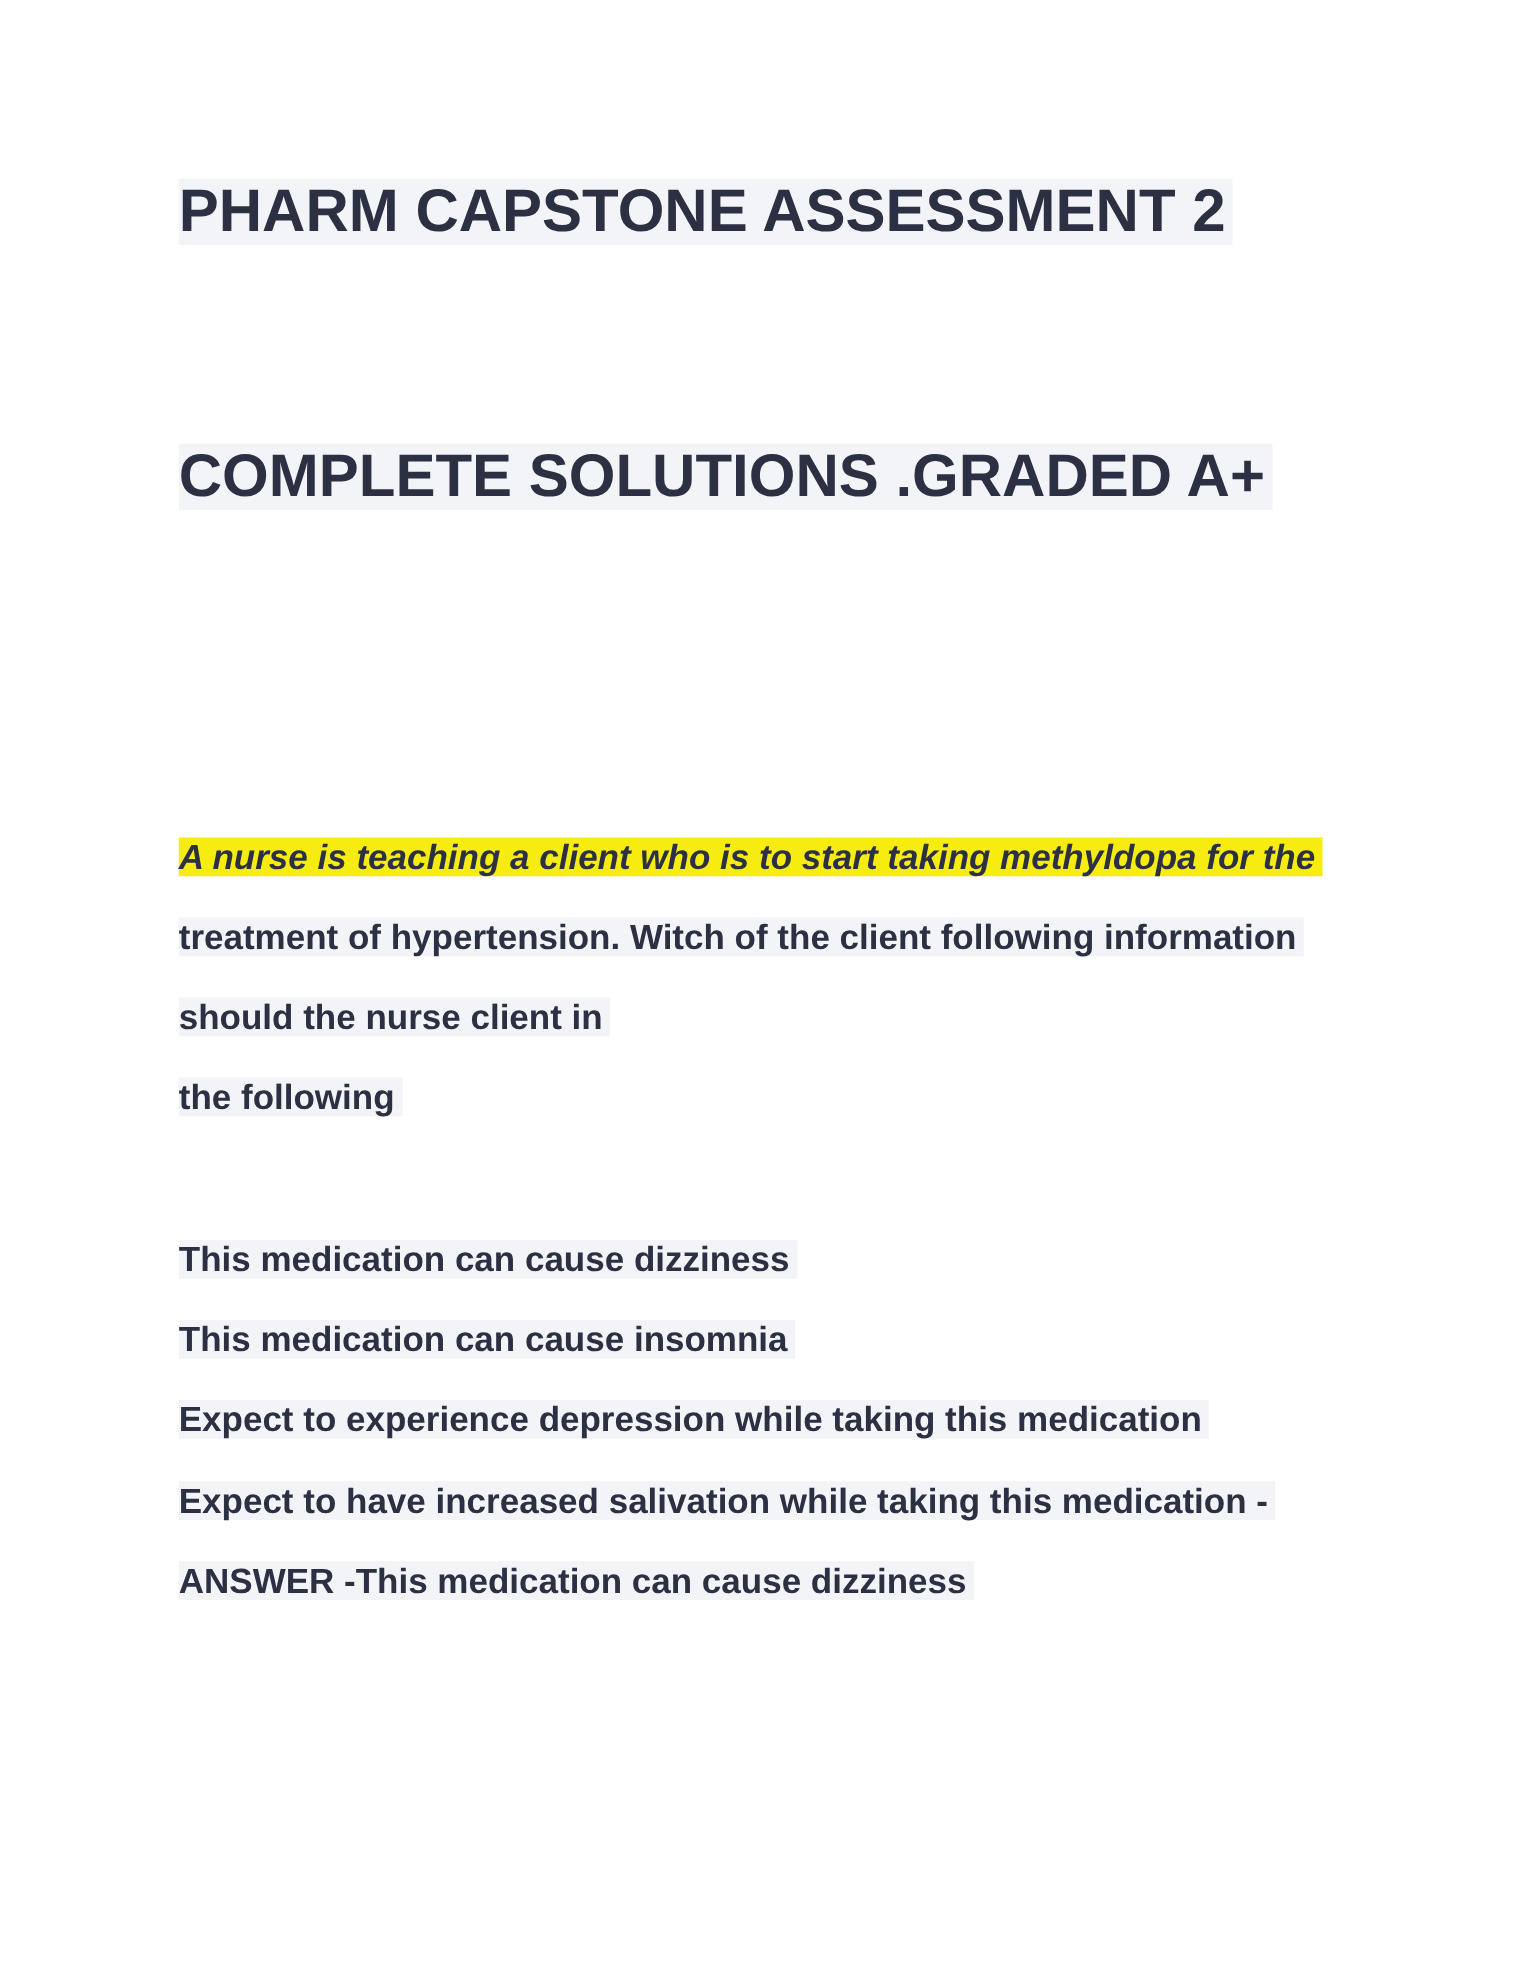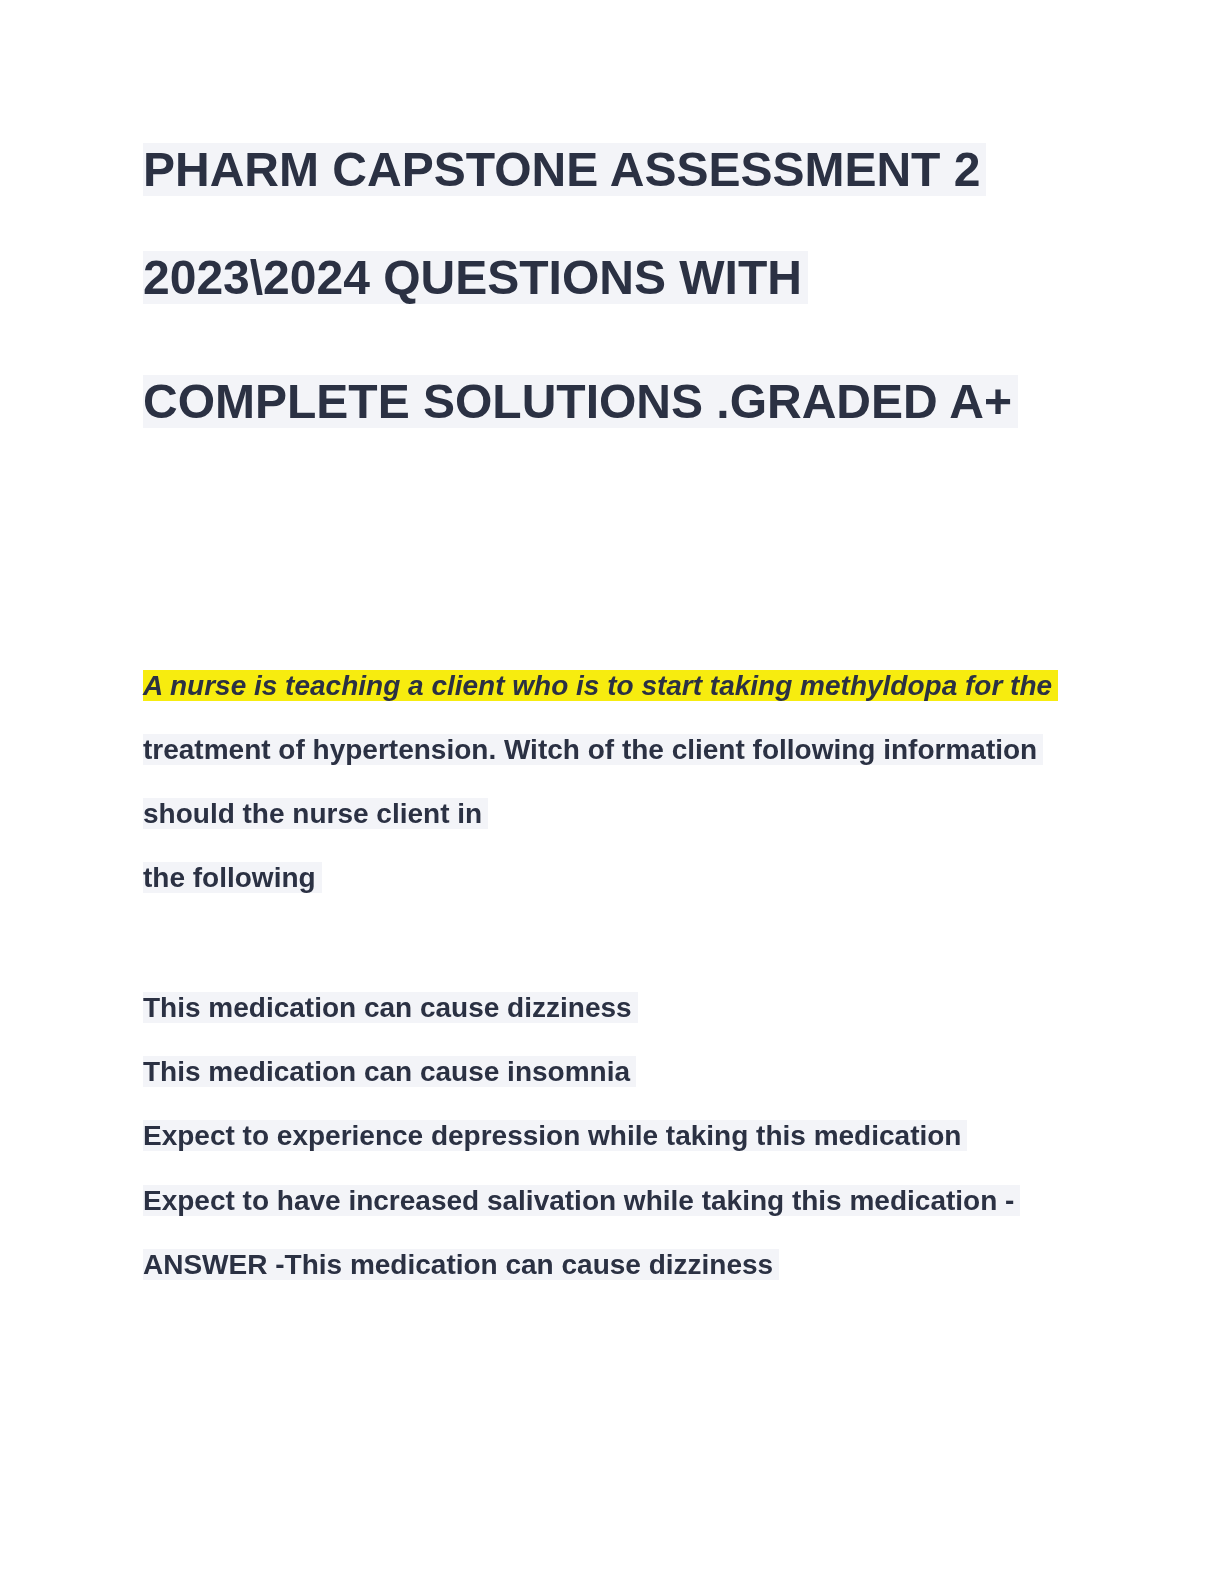--- a/index.html
+++ b/index.html
@@ -44,24 +44,21 @@
   }
 </style>
 </head>
 <body>
 
 <div class="page">
 
   <div class="line title-line" style="top:142px">
     <span class="hl">PHARM CAPSTONE ASSESSMENT 2</span>
   </div>
-  <div class="line title-line" style="top:250px">
-    <span class="hl">2023\2024 QUESTIONS WITH</span>
-  </div>
-  <div class="line title-line" style="top:374px">
+  <div class="line title-line" style="top:354px">
     <span class="hl">COMPLETE SOLUTIONS .GRADED A+</span>
   </div>
 
   <div class="line body-line" style="top:670px">
     <span class="hl-yellow">A nurse is teaching a client who is to start taking methyldopa for the</span>
   </div>
   <div class="line body-line" style="top:734px">
     <span class="hl">treatment of hypertension. Witch of the client following information</span>
   </div>
   <div class="line body-line" style="top:798px">

